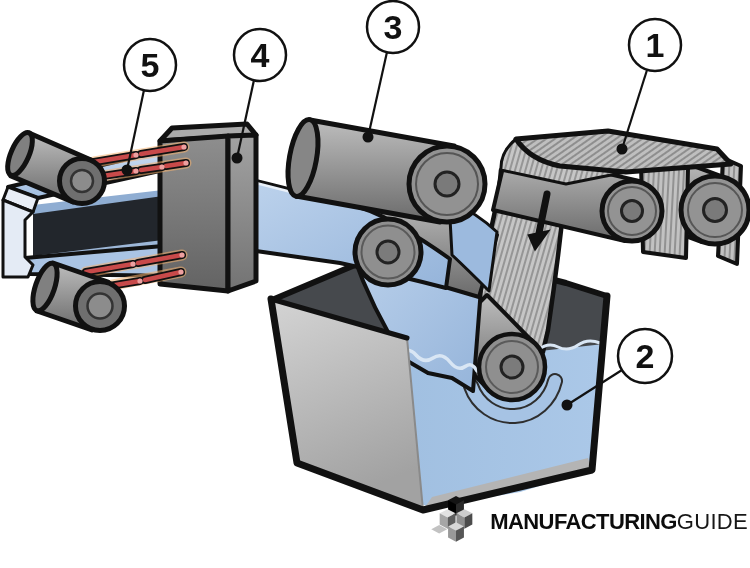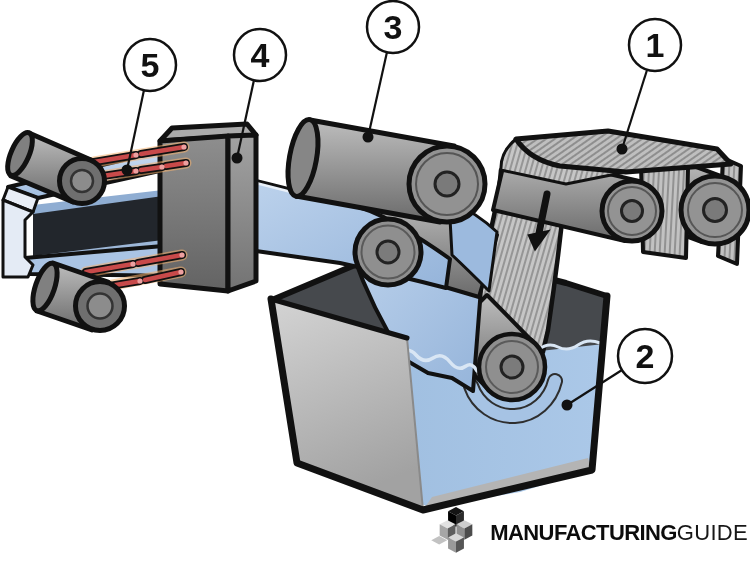--- a/index.html
+++ b/index.html
@@ -1,19 +1,19 @@
 <!DOCTYPE html>
 <html><head>
 <meta charset="utf-8">
 <style>
   html,body{margin:0;padding:0;background:#fff;}
   .stage{position:relative;width:750px;height:568px;background:#ffffff;overflow:hidden;
          font-family:"Liberation Sans",sans-serif;}
   .stage svg.scene{position:absolute;left:0;top:0;}
-  .logo{position:absolute;right:2px;bottom:2px;display:flex;align-items:center;}
+  .logo{position:absolute;right:2px;bottom:13px;display:flex;align-items:center;}
   .logo-icon{margin-right:6px;margin-top:6px;}
   .logo-text{white-space:nowrap;font-size:22px;line-height:1;}
   .logo-bold{font-weight:700;letter-spacing:-0.6px;color:#0c0c0c;}
   .logo-light{font-weight:400;letter-spacing:0.3px;color:#171717;}
   .callout-num{font-family:"Liberation Sans",sans-serif;font-weight:bold;font-size:34px;fill:#111;}
 </style>
 </head>
 <body>
 
 <div class="stage">

